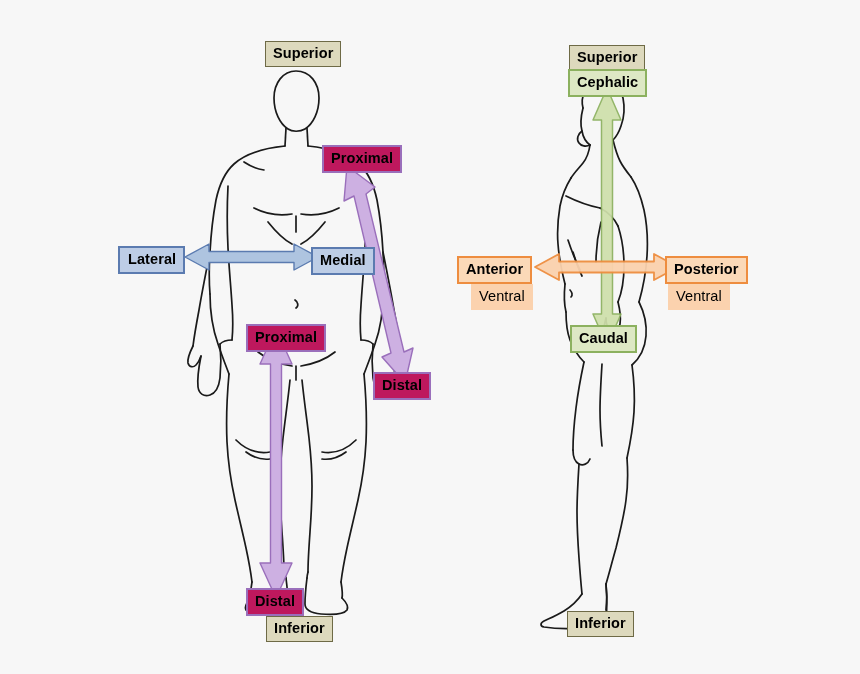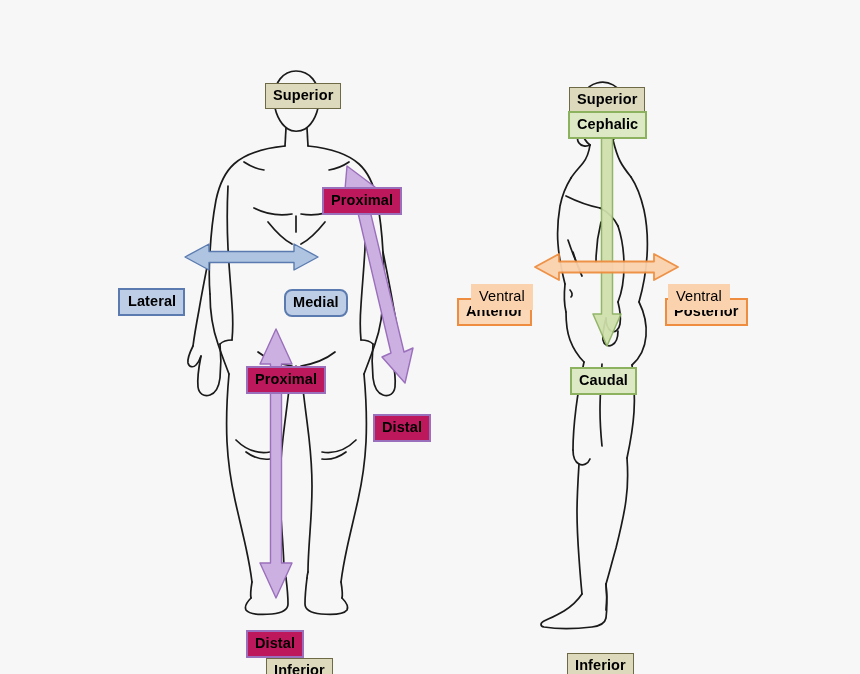--- a/index.html
+++ b/index.html
@@ -29,21 +29,21 @@
   .lbl {
     position: absolute;
     white-space: nowrap;
     font-size: 14.5px;
     line-height: 1;
     padding: 4px 7px 5px 7px;
     box-sizing: border-box;
     color: #000;
     letter-spacing: 0.1px;
   }
-  .lbl.bold { font-weight: bold; margin-top: 42px; }
+  .lbl.bold { font-weight: bold; }
 
   
   .sty-khaki {
     background: #ddd9bd;
     border: 1px solid #6e6a46;
   }
   
   .sty-green {
     background: #dde8c4;
     border: 2px solid #8cb15f;
@@ -295,21 +295,21 @@
       <path d="M535 267 L559 254 L559 261.5 L654 261.5 L654 254 L678 267
                L654 280 L654 272.5 L559 272.5 L559 280 Z" fill="#fbd2ae" stroke="#ee8d3f" stroke-width="1.8" stroke-linejoin="round" opacity="0.95"></path>
     </g>
 
   </svg>
 
   <div class="lbl bold sty-khaki" style="left:265px; top:41px;">Superior</div>
 
   <div class="lbl bold sty-blue" style="left:118px; top:246px;padding-left:8px;">Lateral</div>
 
-  <div class="lbl bold sty-blue" style="left:284px; top:247px;border-radius:8px;">Medial</div>
+  <div class="lbl bold sty-blue" style="left:311px; top:247px;">Medial</div>
 
   <div class="lbl bold sty-purple" style="left:322px; top:145px;">Proximal</div>
 
   <div class="lbl bold sty-purple" style="left:373px; top:372px;">Distal</div>
 
   <div class="lbl bold sty-purple" style="left:246px; top:324px;">Proximal</div>
 
   <div class="lbl bold sty-purple" style="left:246px; top:588px;">Distal</div>
 
   <div class="lbl bold sty-khaki" style="left:266px; top:616px;">Inferior</div>

